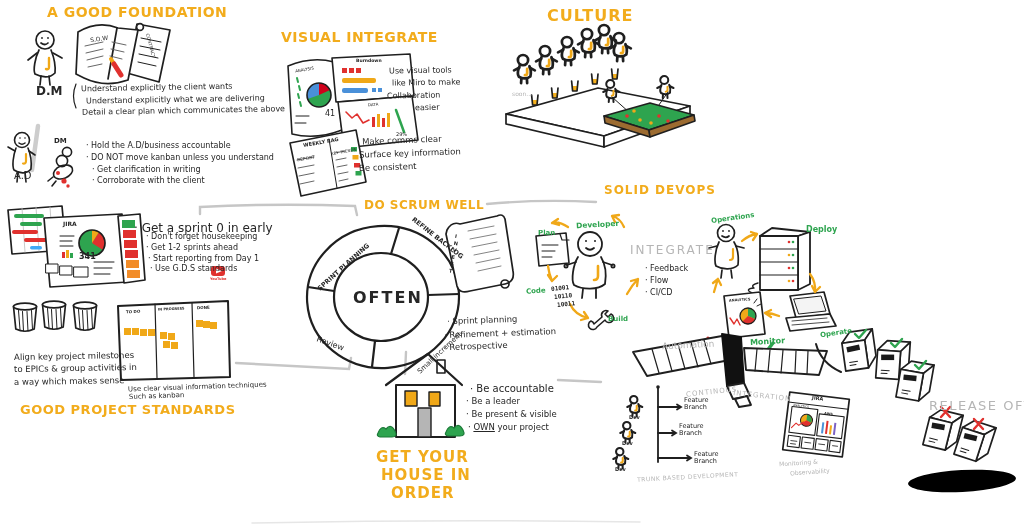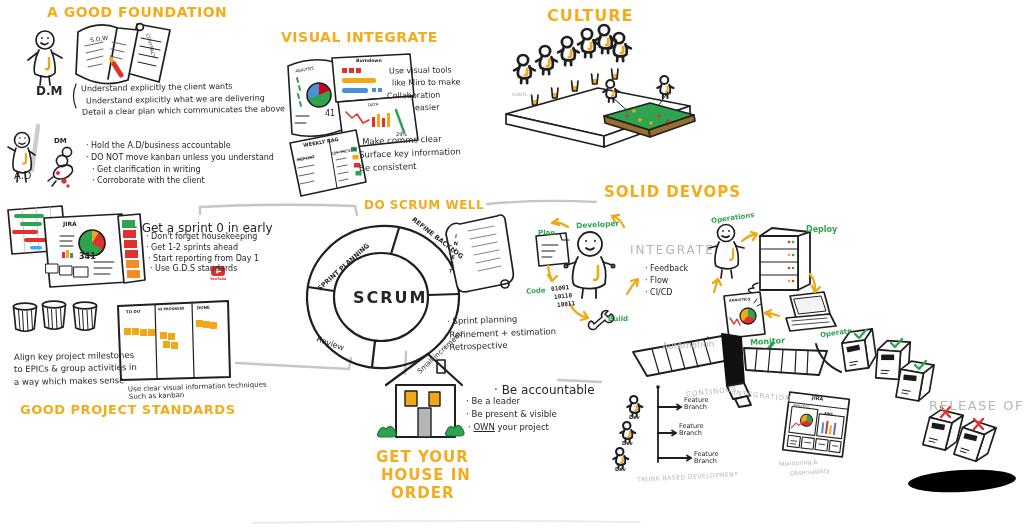--- a/index.html
+++ b/index.html
@@ -418,21 +418,21 @@
 <div class="t" style="left:297px;top:156px;font-size:4.5px;transform:rotate(-10deg)">REPORT</div>
 <div class="t" style="left:331px;top:149px;font-size:4px;transform:rotate(-10deg)">KEY TRENDS</div>
 <div class="t" style="left:362px;top:135px;font-size:8.5px;transform:rotate(-2deg)">Make comms clear</div>
 <div class="t" style="left:359px;top:148px;font-size:8.5px;transform:rotate(-2deg)">Surface key information</div>
 <div class="t" style="left:359px;top:162px;font-size:8.5px;transform:rotate(-2deg)">Be consistent</div>
 
 <div class="h" style="left:547px;top:6px;font-size:16px;letter-spacing:1px">CULTURE</div>
 <div class="t grey" style="left:512px;top:90px;font-size:6px">soon...</div>
 
 <div class="h" style="left:364px;top:198px;font-size:12px">DO SCRUM WELL</div>
-<div class="t" style="left:353px;top:288px;font-size:16px;font-weight:bold;letter-spacing:2px">SCRUM</div>
+<div class="t" style="left:353px;top:288px;font-size:16px;font-weight:bold;letter-spacing:2px">OFTEN</div>
 <div class="t" style="left:310px;top:263px;font-size:6.5px;font-weight:bold;transform:rotate(-42deg)">SPRINT PLANNING</div>
 <div class="t" style="left:406px;top:234px;font-size:6.5px;font-weight:bold;transform:rotate(38deg)">REFINE BACKLOG</div>
 <div class="t" style="left:411px;top:349px;font-size:7px;transform:rotate(-43deg)">Small increment</div>
 <div class="t" style="left:316px;top:339px;font-size:8px;transform:rotate(20deg)">Review</div>
 <div class="t wrap" style="left:452px;top:233px;width:5px;font-size:5px;line-height:7px;font-weight:bold;word-break:break-all;transform:rotate(10deg)">INVEST</div>
 <div class="t b" style="left:134px;top:221px;font-size:12px">Get a sprint 0 in early</div>
 <div class="t b" style="left:146px;top:232px;font-size:8px">Don't forget housekeeping</div>
 <div class="t b" style="left:146px;top:243px;font-size:8px">Get 1-2 sprints ahead</div>
 <div class="t b" style="left:148px;top:254px;font-size:8px">Start reporting from Day 1</div>
 <div class="t b" style="left:150px;top:264px;font-size:8px">Use G.D.S standards</div>
@@ -446,29 +446,29 @@
 <div class="t" style="left:14px;top:351px;font-size:8.5px;transform:rotate(-1deg)">Align key project milestones</div>
 <div class="t" style="left:14px;top:363px;font-size:8.5px;transform:rotate(-1deg)">to EPICs &amp; group activities in</div>
 <div class="t" style="left:14px;top:376px;font-size:8.5px;transform:rotate(-1deg)">a way which makes sense</div>
 <div class="t" style="left:126px;top:309px;font-size:4px;font-weight:bold;transform:rotate(-2deg)">TO DO</div>
 <div class="t" style="left:158px;top:307px;font-size:3.5px;font-weight:bold;transform:rotate(-2deg)">IN PROGRESS</div>
 <div class="t" style="left:197px;top:305px;font-size:4px;font-weight:bold;transform:rotate(-2deg)">DONE</div>
 <div class="t" style="left:128px;top:383px;font-size:7px;transform:rotate(-2deg)">Use clear visual information techniques</div>
 <div class="t" style="left:129px;top:392px;font-size:7px;transform:rotate(-2deg)">Such as kanban</div>
 <div class="h" style="left:20px;top:402px;font-size:13px">GOOD PROJECT STANDARDS</div>
 
-<div class="t b" style="left:494px;top:383px;font-size:12px">Be accountable</div>
+<div class="t b" style="left:470px;top:383px;font-size:10px">Be accountable</div>
 <div class="t b" style="left:466px;top:396px;font-size:8.5px">Be a leader</div>
 <div class="t b" style="left:466px;top:409px;font-size:8.5px">Be present &amp; visible</div>
 <div class="t b" style="left:468px;top:422px;font-size:8.5px"><span class="u">OWN</span><span> your project</span></div>
 <div class="h" style="left:376px;top:448px;font-size:15px;letter-spacing:1px">GET YOUR</div>
 <div class="h" style="left:381px;top:466px;font-size:15px;letter-spacing:1px">HOUSE IN</div>
 <div class="h" style="left:391px;top:484px;font-size:15px;letter-spacing:1px">ORDER</div>
 
-<div class="h" style="left:604px;top:183px;font-size:15px;letter-spacing:1px">SOLID DEVOPS</div>
+<div class="h" style="left:604px;top:183px;font-size:12px;letter-spacing:1px">SOLID DEVOPS</div>
 <div class="t green" style="left:538px;top:229px;font-size:7px">Plan</div>
 <div class="t green" style="left:576px;top:220px;font-size:7.5px;transform:rotate(-3deg)">Developer</div>
 <div class="t green" style="left:526px;top:287px;font-size:7px;transform:rotate(-4deg)">Code</div>
 <div class="t mono" style="left:551px;top:284px;font-size:6px;transform:rotate(-6deg)">01001</div>
 <div class="t mono" style="left:554px;top:292px;font-size:6px;transform:rotate(-6deg)">10110</div>
 <div class="t mono" style="left:557px;top:300px;font-size:6px;transform:rotate(-6deg)">10011</div>
 <div class="t green" style="left:608px;top:315px;font-size:7px">Build</div>
 <div class="t grey" style="left:630px;top:243px;font-size:12px;font-weight:normal;letter-spacing:2px">INTEGRATE</div>
 <div class="t b" style="left:645px;top:264px;font-size:8px">Feedback</div>
 <div class="t b" style="left:645px;top:276px;font-size:8px">Flow</div>

